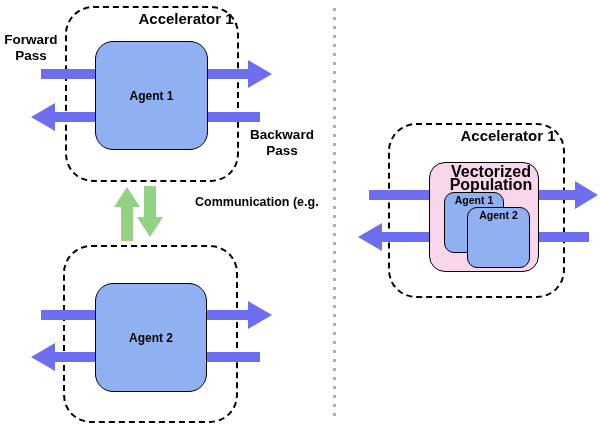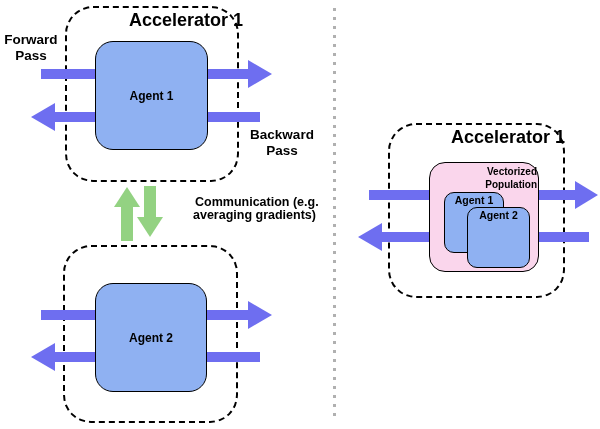--- a/index.html
+++ b/index.html
@@ -14,21 +14,21 @@
   #canvas{
     position:relative;width:600px;height:429px;background:#ffffff;overflow:hidden;
     font-family:"Liberation Sans", sans-serif;font-weight:bold;color:var(--ink);
   }
   .abs{position:absolute;}
   .dashed-box{
     box-sizing:border-box;border:2.5px dashed var(--ink);border-radius:28px;
     background:transparent;z-index:1;
   }
   .label-center{text-align:center;z-index:6;}
-  .accel-label{font-size:18px;text-align:center;z-index:6;}
+  .accel-label{font-size:15px;text-align:center;z-index:6;}
   .agent-box{
     box-sizing:border-box;background:var(--agent-blue);border:1.5px solid var(--ink);
     border-radius:18px;z-index:3;display:flex;align-items:center;justify-content:center;
     font-size:12px;
   }
   .shaft{background:var(--arrow-blue);z-index:2;}
   .head{width:0;height:0;z-index:2;}
   .head-right{border-top:14px solid transparent;border-bottom:14px solid transparent;border-left:24px solid var(--arrow-blue);}
   .head-left{border-top:14px solid transparent;border-bottom:14px solid transparent;border-right:24px solid var(--arrow-blue);}
   .g-shaft{background:var(--green);z-index:2;}
@@ -42,21 +42,21 @@
     box-sizing:border-box;background:var(--agent-blue);border:1.5px solid var(--ink);
     border-radius:10px;display:flex;justify-content:center;align-items:flex-start;
     font-size:10.5px;padding-top:1px;
   }
   .divider{
     width:3px;z-index:0;
     background:repeating-linear-gradient(to bottom,var(--divider-gray) 0 3px,transparent 3px 9px);
   }
   .pass-label{font-size:13.5px;line-height:16px;}
   .comm-label{font-size:12.5px;line-height:13px;white-space:nowrap;margin-left:12px;}
-  .pop-label{font-size:10px;line-height:13px;text-align:right;z-index:6;}
+  .pop-label{font-size:16px;line-height:13px;text-align:center;z-index:6;}
 </style>
 </head>
 <body>
 
 <div id="canvas">
 
   <div class="abs divider" style="left:333px;top:8px;height:412px;"></div>
 
   <div class="abs dashed-box" style="left:65px;top:6px;width:174px;height:176px;"></div>
   <div class="abs accel-label" style="left:120px;top:10px;width:132px;">Accelerator 1</div>
@@ -72,21 +72,20 @@
   <div class="abs agent-box" style="left:95px;top:41px;width:113px;height:109px;">
     <span>Agent 1</span>
   </div>
 
   <div class="abs g-head-up" style="left:114px;top:187px;"></div>
   <div class="abs g-shaft" style="left:121px;top:206px;width:12px;height:35px;"></div>
   <div class="abs g-shaft" style="left:144px;top:186px;width:12px;height:32px;"></div>
   <div class="abs g-head-down" style="left:137px;top:217px;"></div>
 
   <div class="abs comm-label" style="left:183px;top:196px;">Communication (e.g.</div>
-  <div class="abs comm-label" style="left:181px;top:209px;">averaging gradients)</div>
 
   <div class="abs dashed-box" style="left:63px;top:245px;width:175px;height:178px;"></div>
 
   <div class="abs shaft" style="left:41px;top:310px;width:209px;height:10px;"></div>
   <div class="abs head head-right" style="left:248px;top:301px;"></div>
   <div class="abs head head-left" style="left:31px;top:343px;"></div>
   <div class="abs shaft" style="left:54px;top:352px;width:206px;height:10px;"></div>
 
   <div class="abs agent-box" style="left:95px;top:283px;width:112px;height:109px;">
     <span>Agent 2</span>

